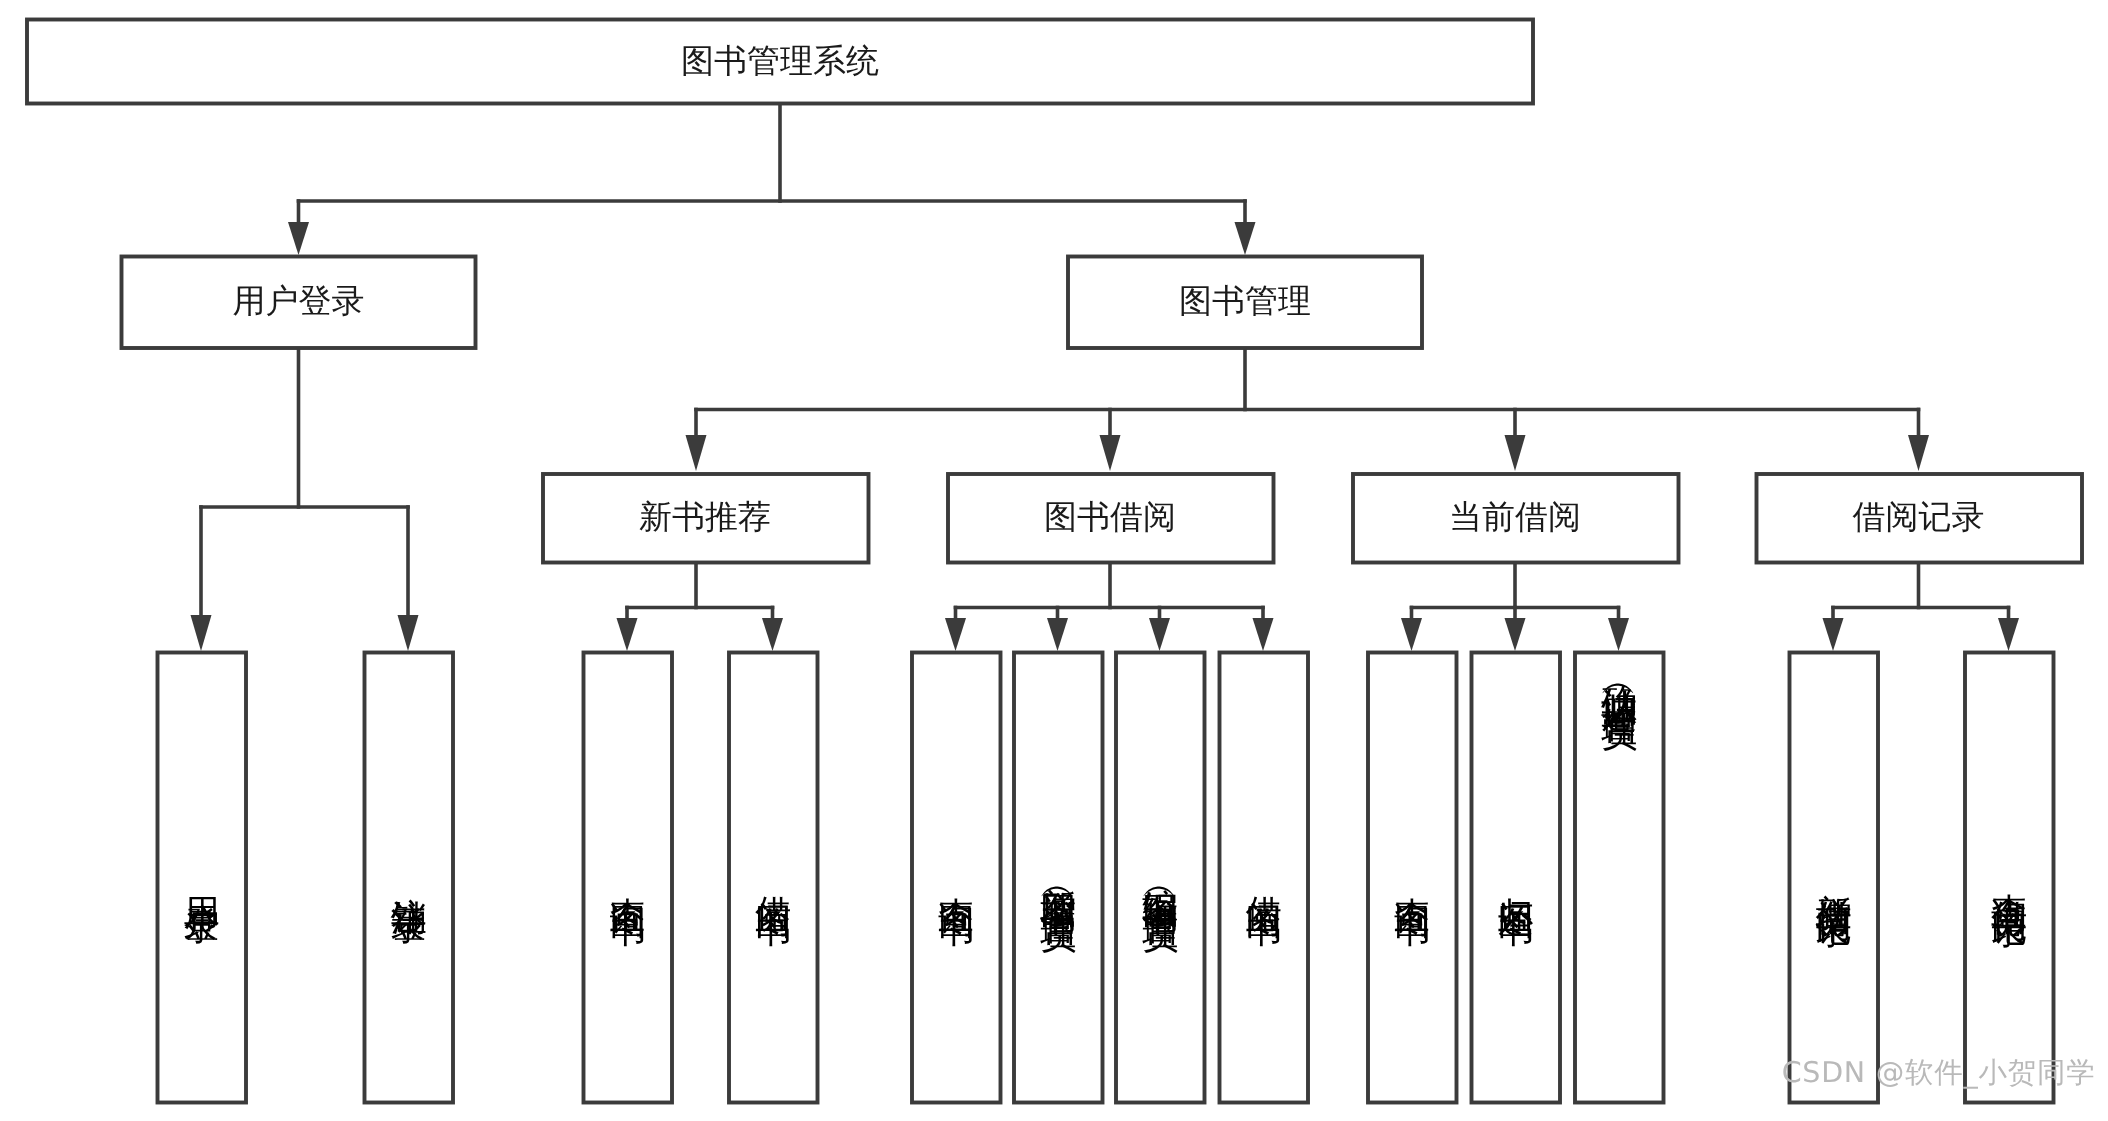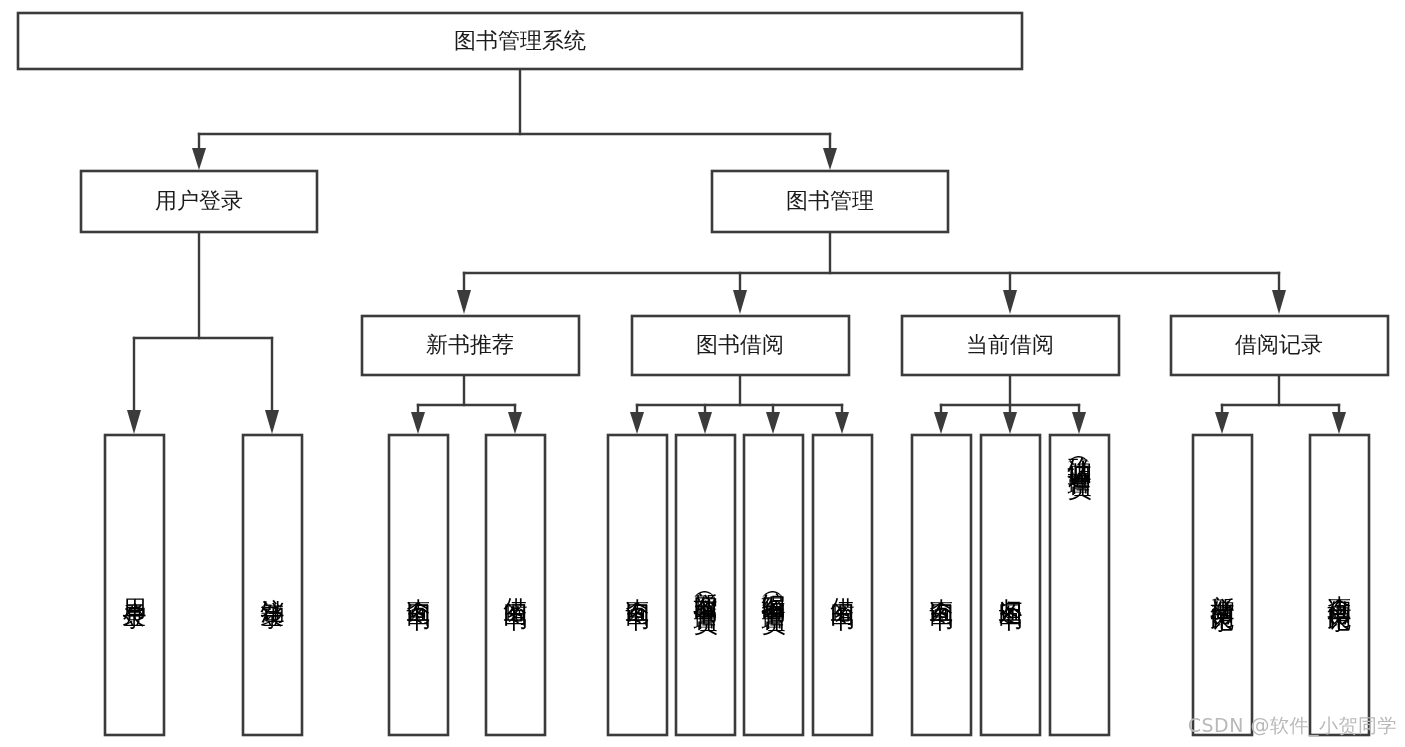--- a/index.html
+++ b/index.html
@@ -54,21 +54,21 @@
     font-size: 24px;
     fill: #1a1a1a;
     writing-mode: vertical-rl;
     text-orientation: upright;
     letter-spacing: 3px;
     white-space: pre;
   }
   .watermark-text {
     position: absolute;
     right: 8px;
-    bottom: 8px;
+    bottom: 19px;
     font-family: "DejaVu Sans", "Liberation Sans", sans-serif;
     font-size: 19px;
     color: #b9b9b9;
     letter-spacing: 0.5px;
     white-space: nowrap;
     pointer-events: none;
     user-select: none;
   }
 </style>
 </head>

